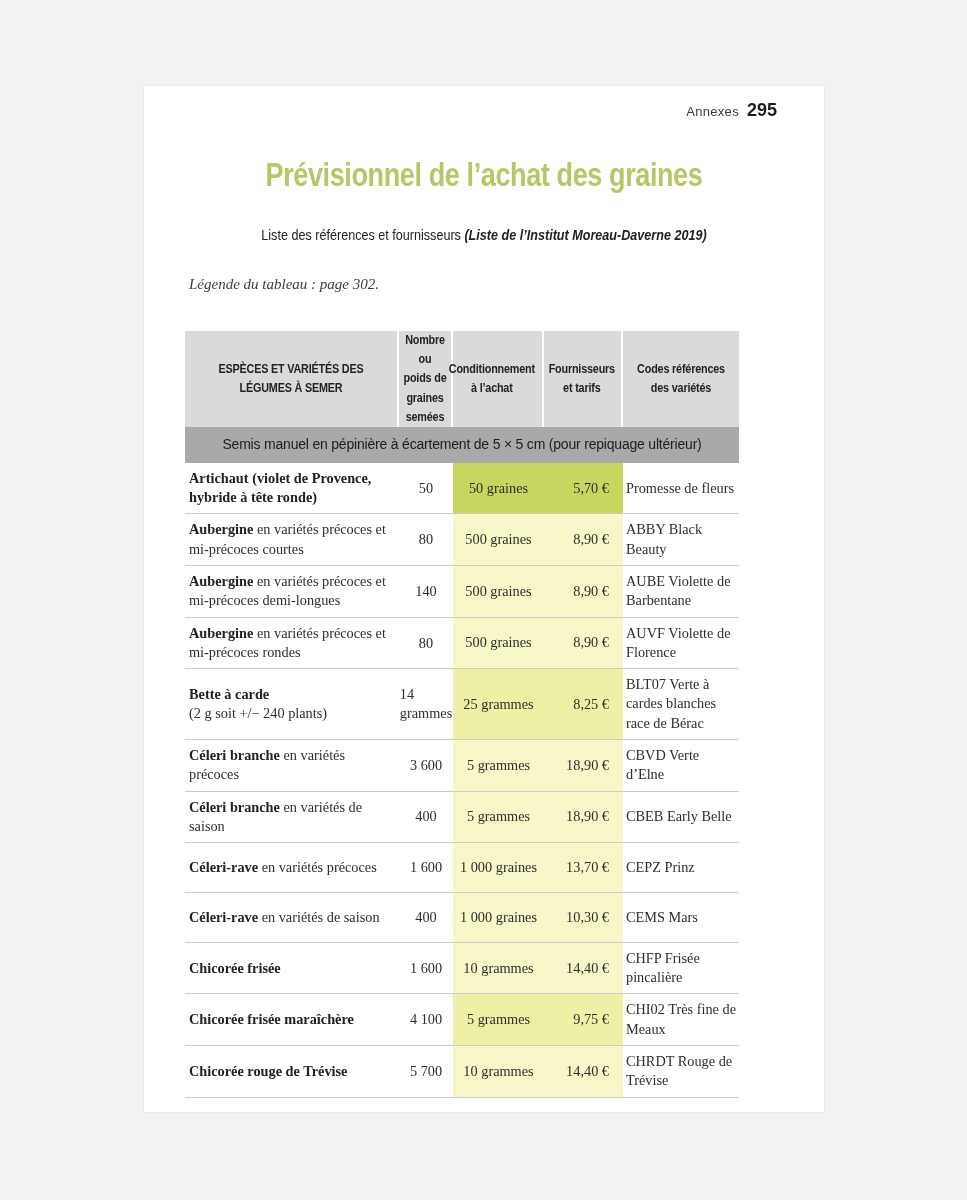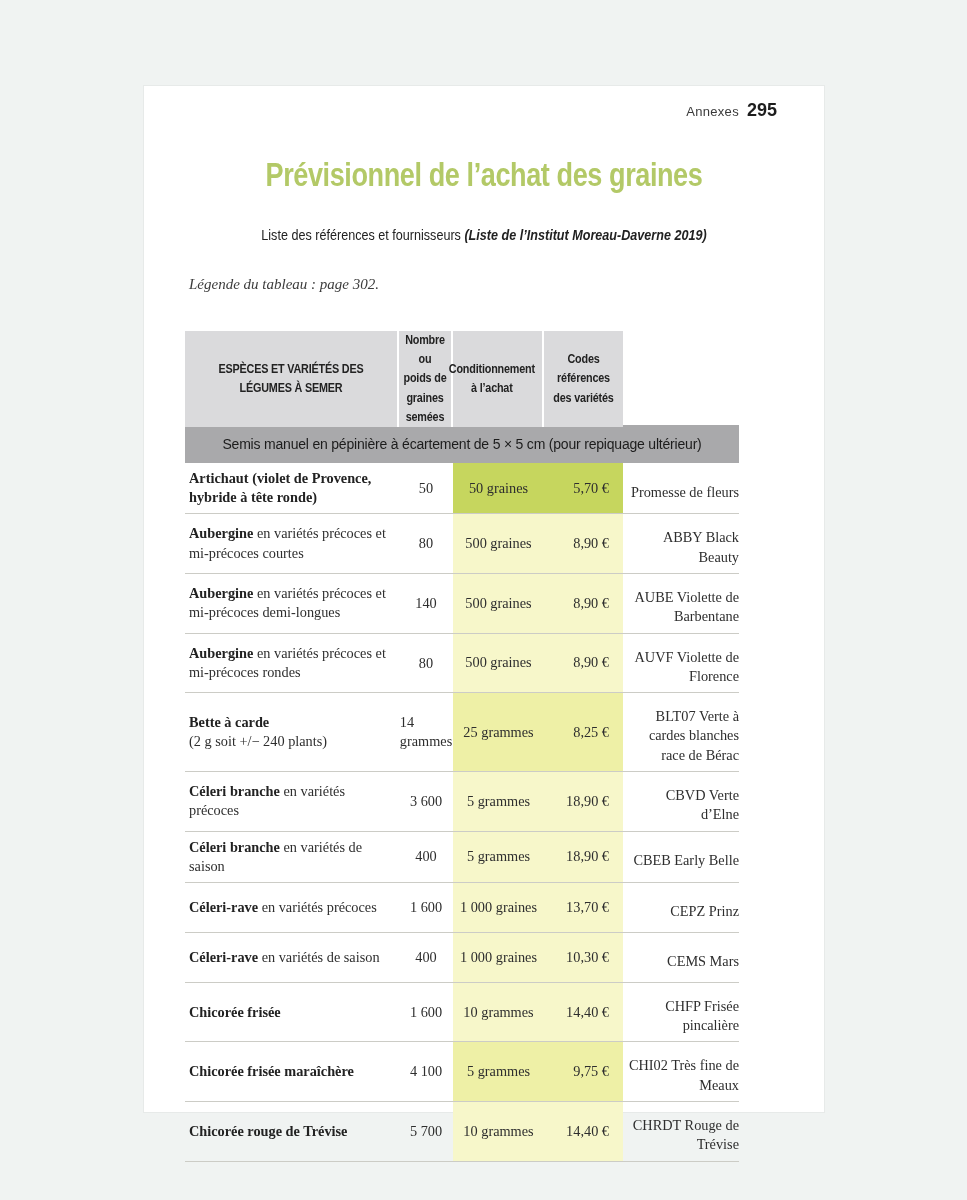--- a/index.html
+++ b/index.html
@@ -73,21 +73,21 @@
     display:grid; grid-template-columns:214px 54px 91px 79px 116px;
     min-height:50px; border-bottom:1px solid #ccccc6;
   }
   .cell { display:flex; align-items:center; }
   .cell-species { padding:6px 2px 6px 4px; line-height:1.34; display:block;
                   align-content:center; }
   .cell-species b { font-weight:bold; color:#222; }
   .cell-qty   { justify-content:center; padding:0 2px; line-height:1.3; }
   .cell-pack  { justify-content:center; text-align:center; }
   .cell-price { justify-content:flex-end; padding-right:14px; }
-  .cell-code  { padding:14px 0 6px 3px; line-height:1.35; display:block; align-content:center;text-align:right; }
+  .cell-code  { padding:6px 0 6px 3px; line-height:1.35; display:block; align-content:center; }
 
   .hl-strong { background:var(--hl-strong,#c6d65e); }
   .hl-medium { background:var(--hl-medium,#eef0a6); }
   .hl-pale   { background:var(--hl-pale,#f7f7ca); }
 </style>
 </head>
 <body>
 
 <div class="stage">
   <div class="book-page">
@@ -109,20 +109,23 @@
         <div class="hcell">
           <span>ESPÈCES ET VARIÉTÉS DES LÉGUMES À SEMER</span>
           </div>
         <div class="hcell">
           <span>Nombre ou poids de graines semées</span>
           </div>
         <div class="hcell">
           <span>Conditionnement à l’achat</span>
           </div>
         <div class="hcell">
+          <span>Fournisseurs et tarifs</span>
+          </div>
+        <div class="hcell">
           <span>Codes références des variétés</span>
           </div>
       </div>
 
       <div class="section-banner">Semis manuel en pépinière à écartement de 5 × 5 cm (pour repiquage ultérieur)</div>
 
       <div class="tbody">
   <div class="trow">
     <div class="cell cell-species"><b>Artichaut (violet de Provence, hybride à tête ronde)</b><span></span></div>
     <div class="cell cell-qty">

